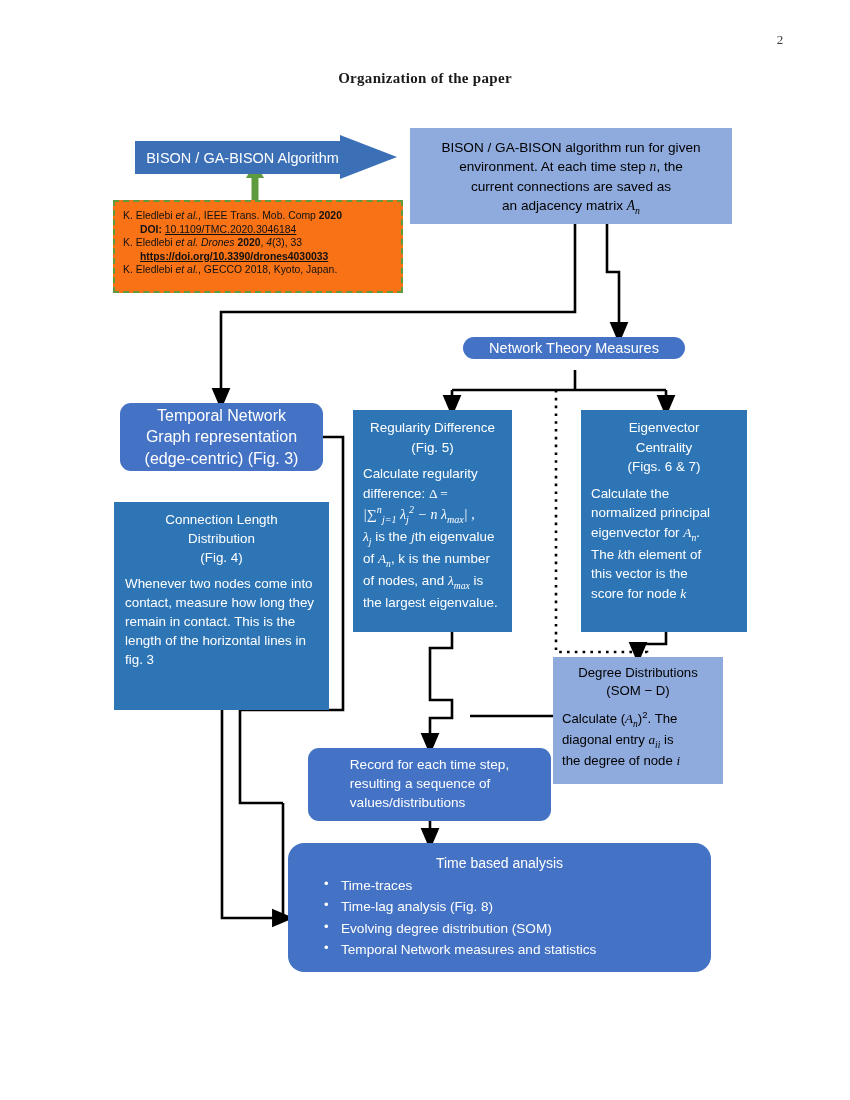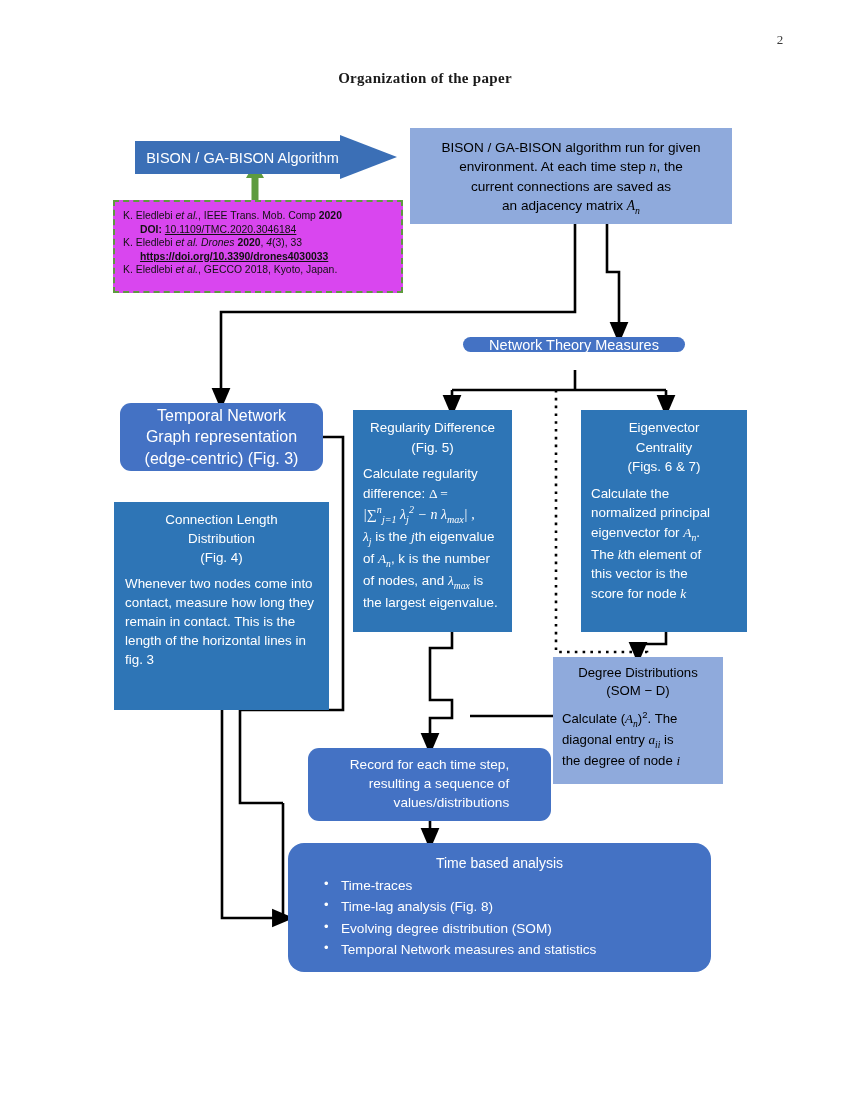--- a/index.html
+++ b/index.html
@@ -47,51 +47,51 @@
   }
   #algo-banner .lbl{
     position:absolute;left:0;top:0;width:215px;height:45px;
     display:flex;align-items:center;justify-content:center;
     color:#fff;font-size:14.5px;
   }
 
   
   #citation-box{
     position:absolute;left:113px;top:200px;width:290px;height:93px;
-    border:2px dashed #5E9B3F;box-sizing:border-box;background:#d946ef;
+    border:2px dashed #5E9B3F;box-sizing:border-box;background:#f97316;
   }
   #citation-box ul{list-style:none;margin:0;padding:7px 0 0 8px;}
   #citation-box li{
     font-family:"Liberation Sans", sans-serif;font-size:10.4px;color:#111;
     line-height:1.30;white-space:nowrap;
   }
   #citation-box li.sub{padding-left:17px;}
   .it{font-style:italic;}
   .bd{font-weight:bold;}
   .ul{text-decoration:underline;}
 
   
   #node-adjacency{left:410px;top:128px;width:322px;height:96px;
       padding:10px 12px 0;font-size:13.6px;line-height:1.42;text-align:center;}
-  #node-network-measures{left:463px;top:337px;width:222px;height:15px;
+  #node-network-measures{left:463px;top:337px;width:222px;height:22px;
       display:flex;align-items:center;justify-content:center;font-size:14.5px;}
   #node-temporal{left:120px;top:403px;width:203px;height:68px;
       display:flex;flex-direction:column;align-items:center;justify-content:center;
       font-size:16px;line-height:1.33;text-align:center;}
   #node-connection{left:114px;top:502px;width:215px;height:208px;
       padding:8px 11px 0;font-size:13.4px;line-height:1.42;}
   #node-regularity{left:353px;top:410px;width:159px;height:222px;
       padding:8px 10px 0;font-size:13.4px;line-height:1.46;}
   #node-eigen{left:581px;top:410px;width:166px;height:222px;
       padding:8px 10px 0;font-size:13.4px;line-height:1.46;}
   #node-degree{left:553px;top:657px;width:170px;height:127px;
       padding:7px 9px 0;font-size:13.2px;line-height:1.40;}
   #node-record{left:308px;top:748px;width:243px;height:73px;
       display:flex;align-items:center;justify-content:center;
-      font-size:13.6px;line-height:1.38;text-align:right;}
+      font-size:13.6px;line-height:1.38;text-align:left;}
   #node-time{left:288px;top:843px;width:423px;height:129px;
       border-radius:16px;padding:12px 0 0;}
 
   #node-time .ttl{font-size:14px;margin-bottom:4px;}
   #node-time ul{list-style:none;margin:0;padding:0 17px 0 36px;}
   #node-time li{font-size:13.6px;line-height:1.58;position:relative;padding-left:17px;}
   #node-time li:before{content:"\2022";position:absolute;left:0;top:-1px;font-size:13px;}
 
   .ctr{text-align:center;display:block;}
   .gap{display:block;height:7px;}

